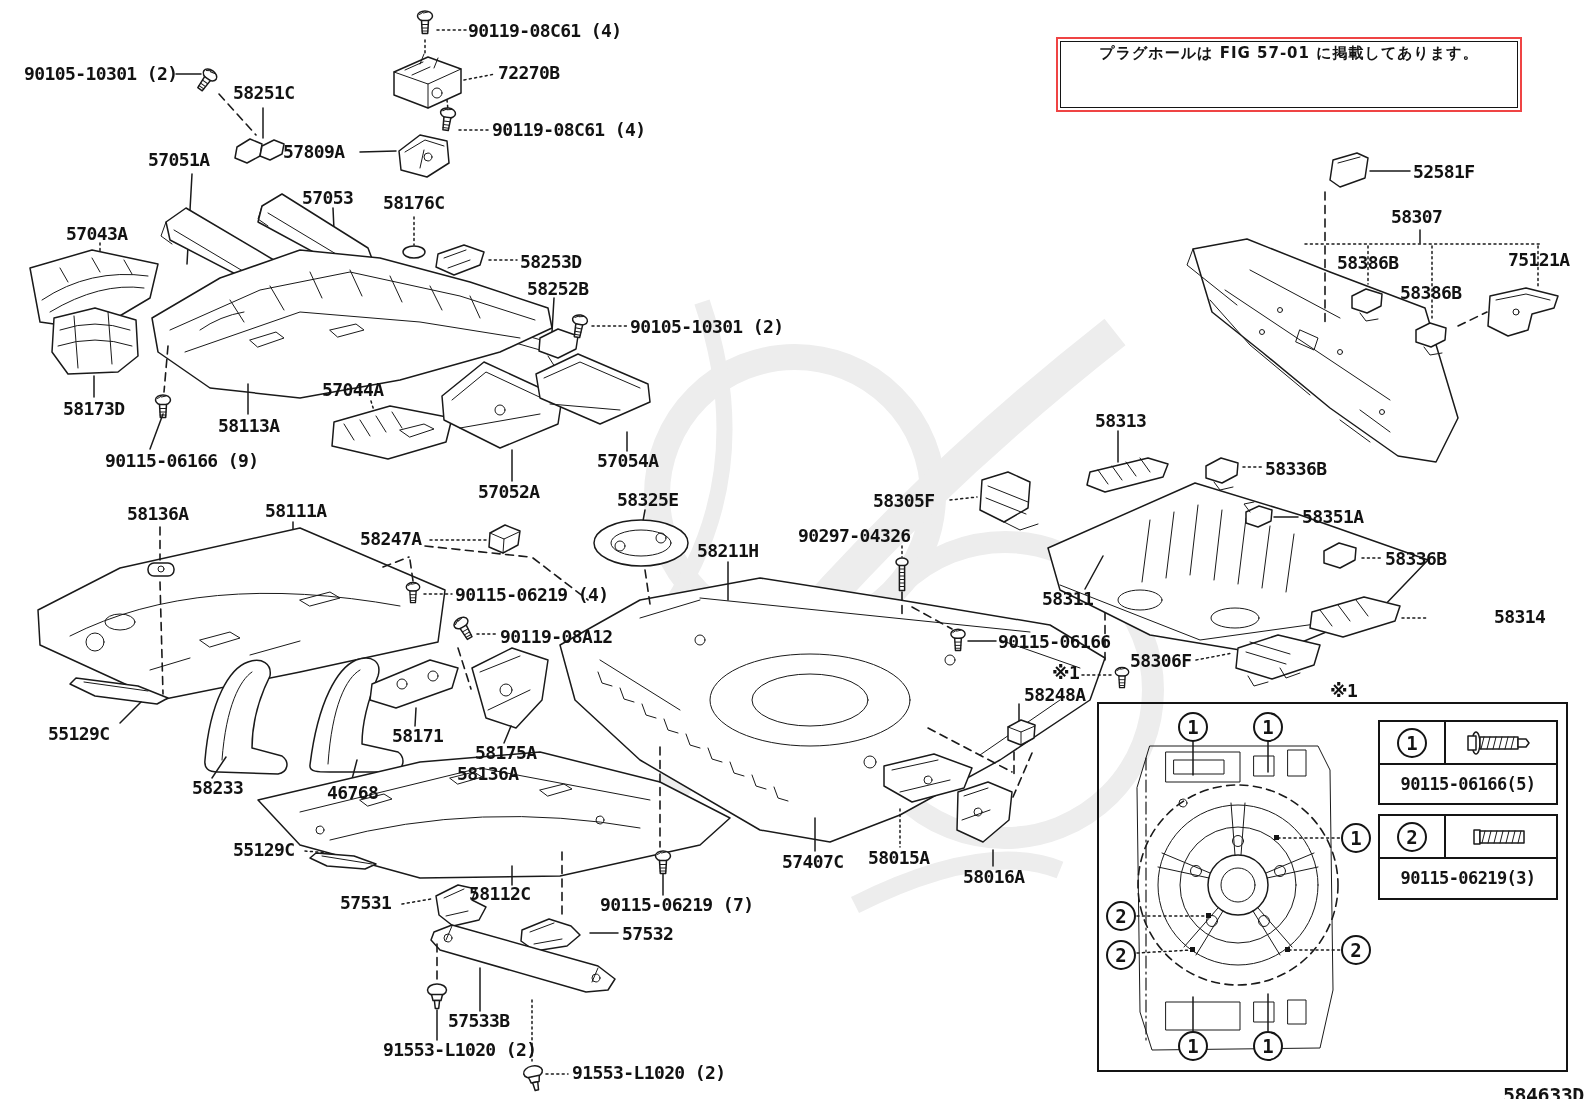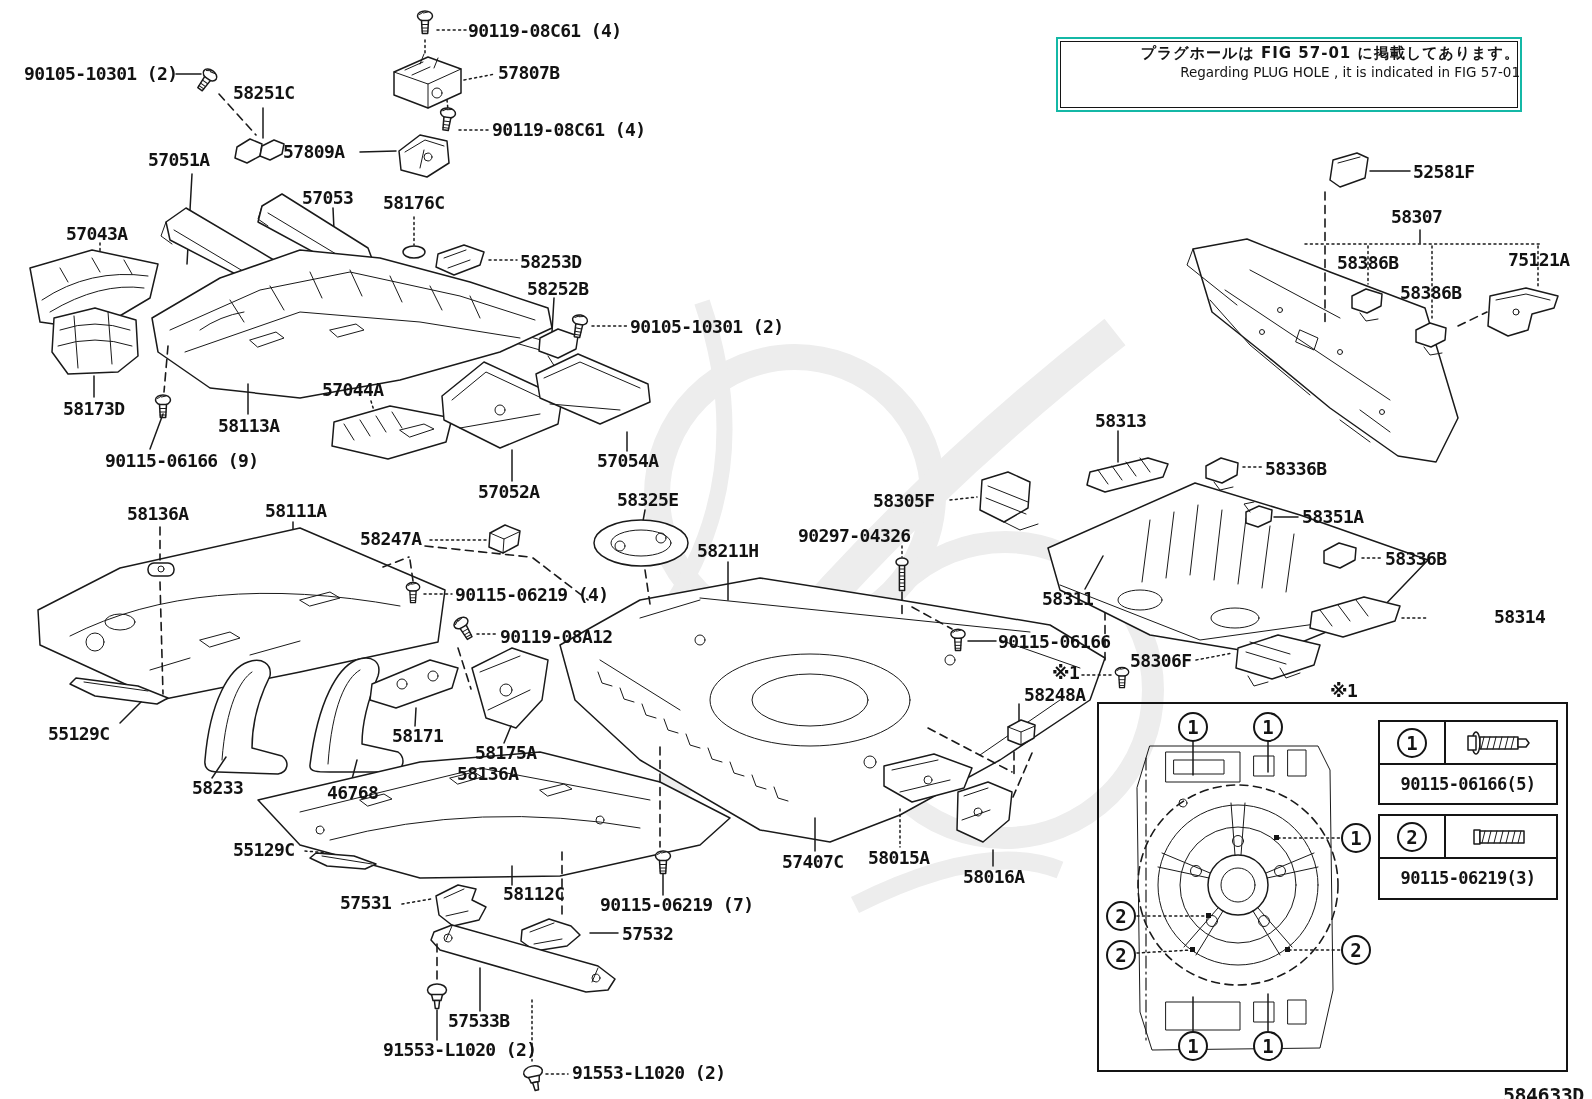--- a/index.html
+++ b/index.html
@@ -7,22 +7,22 @@
          font-family:"DejaVu Sans Mono","DejaVu Sans",monospace;color:#141414}
   .art{position:absolute;left:0;top:0}
   .k{stroke:#1a1a1a;fill:none;stroke-width:1.5;stroke-linejoin:round;stroke-linecap:round}
   .kw{fill:#ffffff}
   .thin{stroke-width:1}
   .dt{stroke-dasharray:2 3.4;stroke-width:1.5}
   .dh{stroke-dasharray:8 5.5;stroke-width:1.6}
   .dd{stroke-dasharray:12 4 2 4;stroke-width:1.2}
   .wm{stroke:#ededed;fill:none}
   .lbl{position:absolute;font-weight:700;font-size:18px;letter-spacing:-0.6px;white-space:nowrap;line-height:1;color:#121212}
-  .notebox{position:absolute;left:1056px;top:37px;width:462px;height:66px;border:2px solid #14b8a6;
-           box-shadow:inset 0 0 0 2px #fff, inset 0 0 0 3px #141414;text-align:right;padding-top:5px;box-sizing:content-box}
+  .notebox{position:absolute;left:1056px;top:37px;width:462px;height:66px;border:2px solid #ef4444;
+           box-shadow:inset 0 0 0 2px #fff, inset 0 0 0 3px #141414;text-align:center;padding-top:5px;box-sizing:content-box}
   .nb-jp{font:600 15px "DejaVu Sans",sans-serif;letter-spacing:1px}
   .nb-en{font:400 13.5px "DejaVu Sans",sans-serif;margin-top:1px}
   .nb-ref{font:700 15px "DejaVu Sans Mono",monospace;letter-spacing:2.5px;margin-top:1px}
   .insetbox{position:absolute;left:1097px;top:702px;width:467px;height:366px;border:2.5px solid #141414}
   .lg{position:absolute;border:2px solid #141414;background:#fff;box-sizing:border-box}
   .lg-row1{display:flex;height:41px;border-bottom:2px solid #141414}
   .lg-c1{width:64px;border-right:2px solid #141414;display:flex;align-items:center;justify-content:center}
   .lg-c2{flex:1;display:flex;align-items:center;justify-content:center}
   .lg-row2{display:flex;align-items:center;justify-content:center;font-weight:700;font-size:17px;letter-spacing:-0.6px;height:38px}
   .co{position:absolute;width:30px;height:30px;border:2.5px solid #141414;border-radius:50%;background:#fff;
@@ -339,25 +339,24 @@
     <path class="k dt" d="M1278,838 h63 M1137,916 h71 M1137,953 L1192,950 M1289,950 h52"></path>
     <rect x="1274" y="835" width="5" height="5" fill="#141414"></rect>
     <rect x="1206" y="913" width="5" height="5" fill="#141414"></rect>
     <rect x="1190" y="947" width="5" height="5" fill="#141414"></rect>
     <rect x="1285" y="947" width="5" height="5" fill="#141414"></rect>
   </g>
 </svg>
 
 <div class="notebox">
   <div class="nb-jp">プラグホールは FIG 57-01 に掲載してあります。</div>
-  <div class="nb-en">Regarding  PLUG  HOLE , it is indicated in FIG 57-01</div>
 </div>
 
 <div class="lbl" style="left:468px;top:22px">90119-08C61 (4)</div>
-<div class="lbl" style="left:498px;top:64px">57807B</div>
+<div class="lbl" style="left:498px;top:64px">72270B</div>
 <div class="lbl" style="left:24px;top:65px">90105-10301 (2)</div>
 <div class="lbl" style="left:233px;top:84px">58251C</div>
 <div class="lbl" style="left:492px;top:121px">90119-08C61 (4)</div>
 <div class="lbl" style="left:283px;top:143px">57809A</div>
 <div class="lbl" style="left:148px;top:151px">57051A</div>
 <div class="lbl" style="left:302px;top:189px">57053</div>
 <div class="lbl" style="left:383px;top:194px">58176C</div>
 <div class="lbl" style="left:66px;top:225px">57043A</div>
 <div class="lbl" style="left:520px;top:253px">58253D</div>
 <div class="lbl" style="left:527px;top:280px">58252B</div>
@@ -375,21 +374,21 @@
 <div class="lbl" style="left:455px;top:586px">90115-06219 (4)</div>
 <div class="lbl" style="left:500px;top:628px">90119-08A12</div>
 <div class="lbl" style="left:48px;top:725px">55129C</div>
 <div class="lbl" style="left:192px;top:779px">58233</div>
 <div class="lbl" style="left:327px;top:784px">46768</div>
 <div class="lbl" style="left:392px;top:727px">58171</div>
 <div class="lbl" style="left:475px;top:744px">58175A</div>
 <div class="lbl" style="left:457px;top:765px">58136A</div>
 <div class="lbl" style="left:233px;top:841px">55129C</div>
 <div class="lbl" style="left:340px;top:894px">57531</div>
-<div class="lbl" style="left:503px;top:885px">58112C</div>
+<div class="lbl" style="left:469px;top:885px">58112C</div>
 <div class="lbl" style="left:600px;top:896px">90115-06219 (7)</div>
 <div class="lbl" style="left:622px;top:925px">57532</div>
 <div class="lbl" style="left:448px;top:1012px">57533B</div>
 <div class="lbl" style="left:383px;top:1041px">91553-L1020 (2)</div>
 <div class="lbl" style="left:572px;top:1064px">91553-L1020 (2)</div>
 <div class="lbl" style="left:697px;top:542px">58211H</div>
 <div class="lbl" style="left:798px;top:527px">90297-04326</div>
 <div class="lbl" style="left:873px;top:492px">58305F</div>
 <div class="lbl" style="left:1095px;top:412px">58313</div>
 <div class="lbl" style="left:1265px;top:460px">58336B</div>

